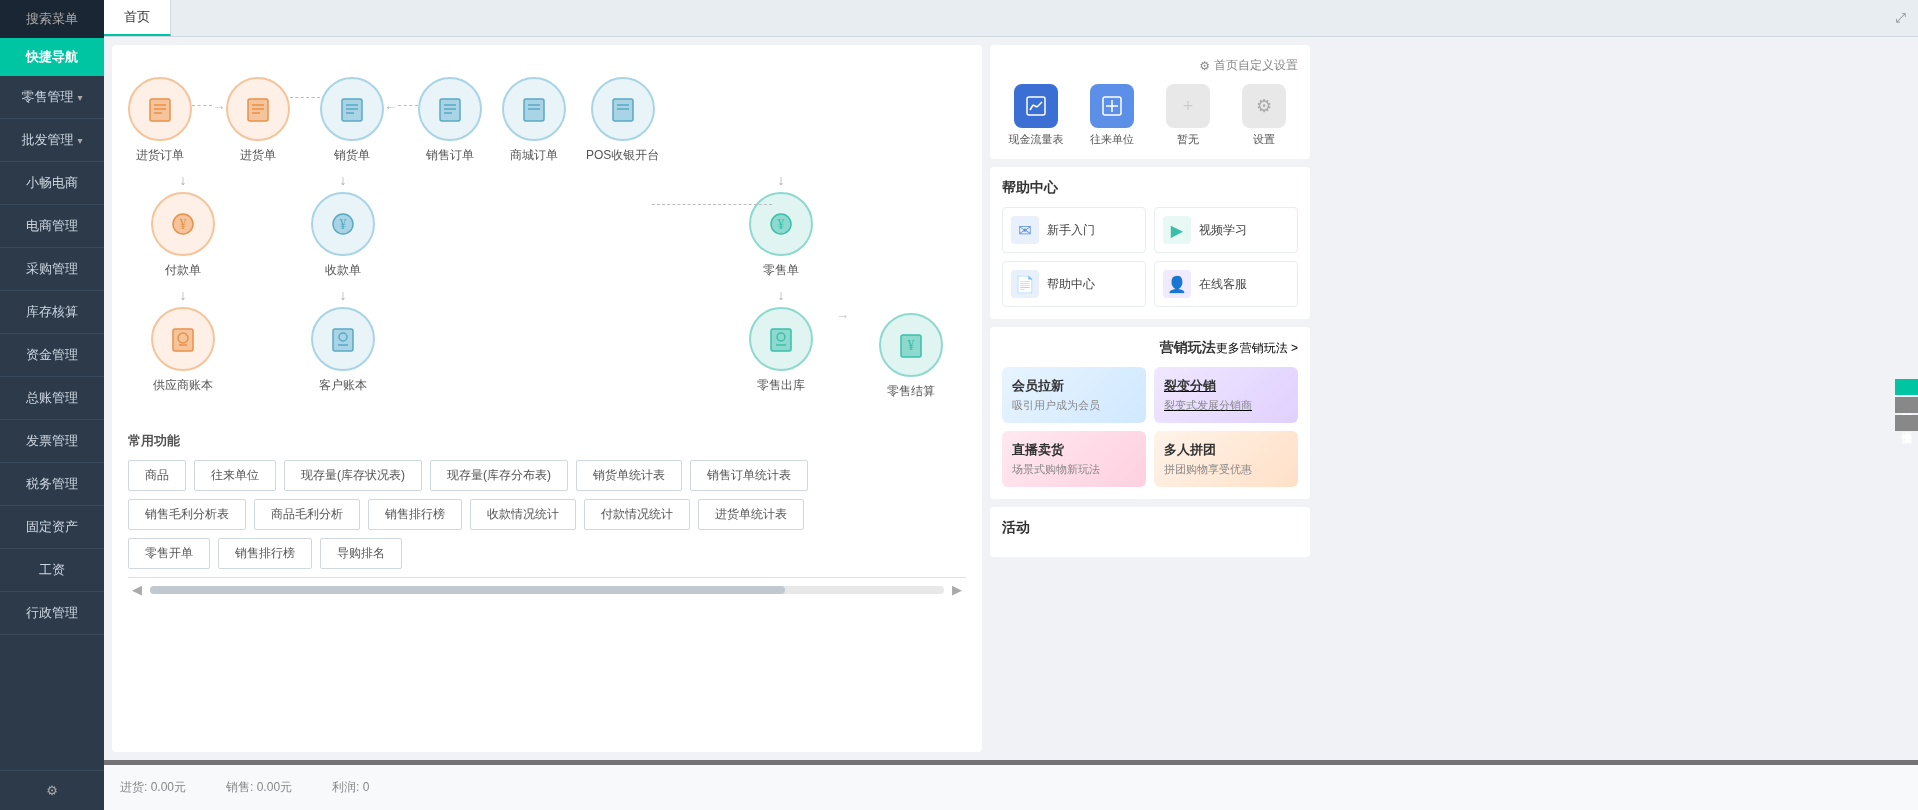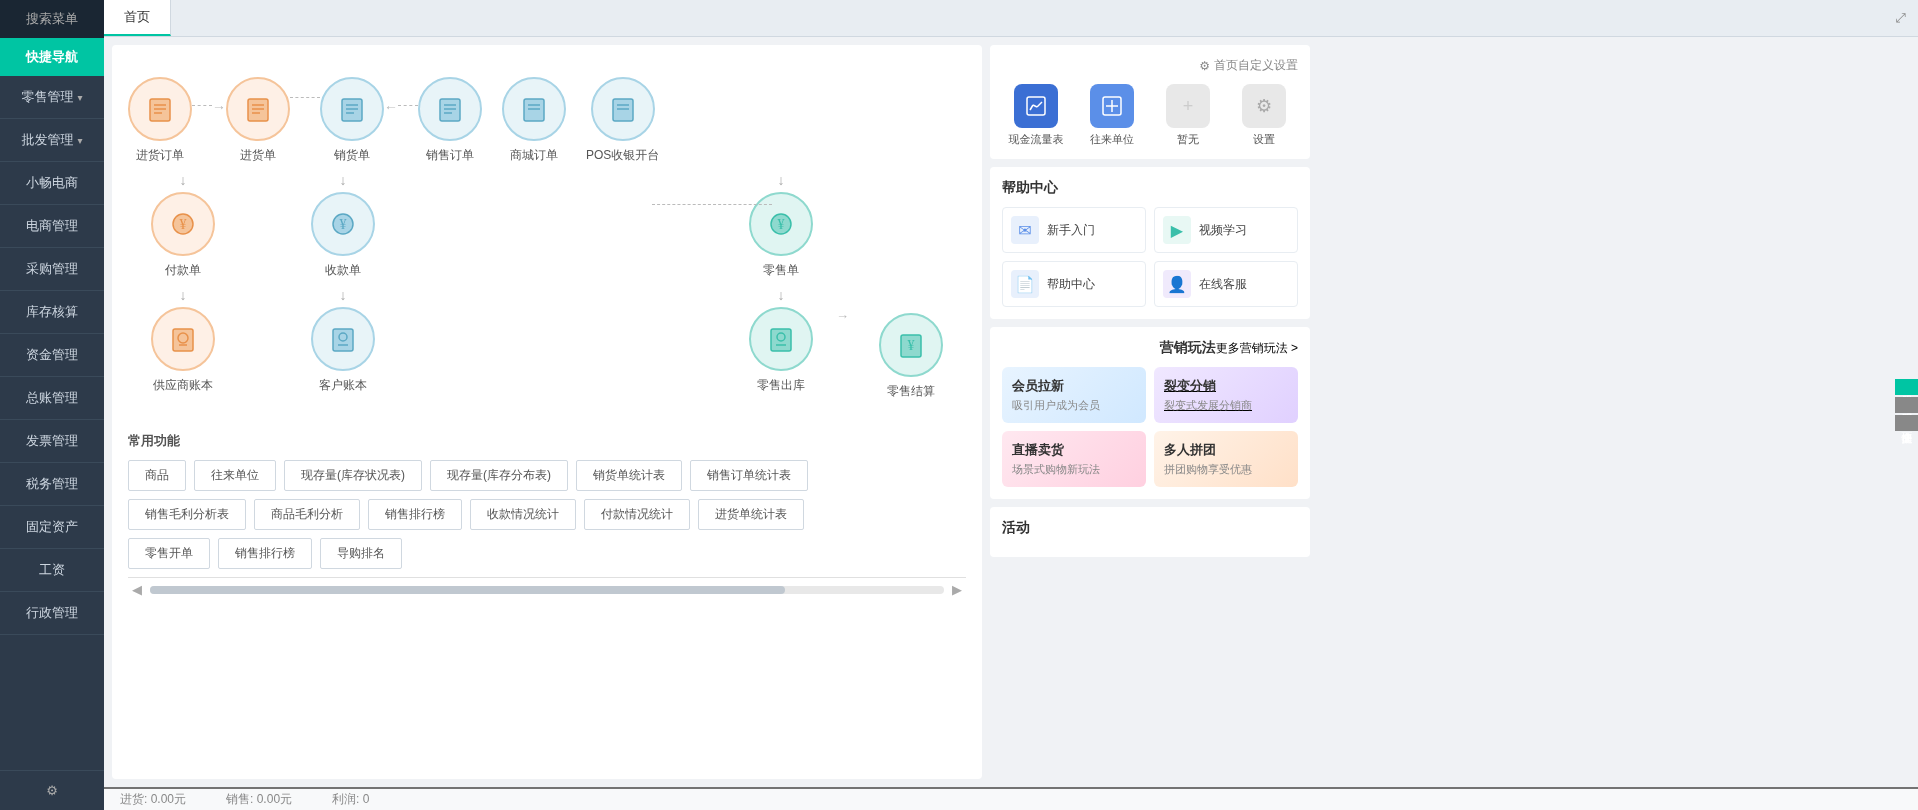--- a/index.html
+++ b/index.html
@@ -325,22 +325,22 @@
       padding: 8px 4px;
       font-size: 11px;
       cursor: pointer;
       text-align: center;
     }
     .float-btn.gray-btn { background: #888; }
 
     
     .bottom-bar {
       background: #f8f9fa;
-      border-top: 2px solid #737373;
-      padding: 2px 16px;
+      border-top: 5px solid #737373;
+      padding: 14px 16px;
       font-size: 12px;
       color: #888;
       display: flex;
       gap: 40px;
     }
   </style>
 </head>
 <body>
 
 <div class="sidebar">

